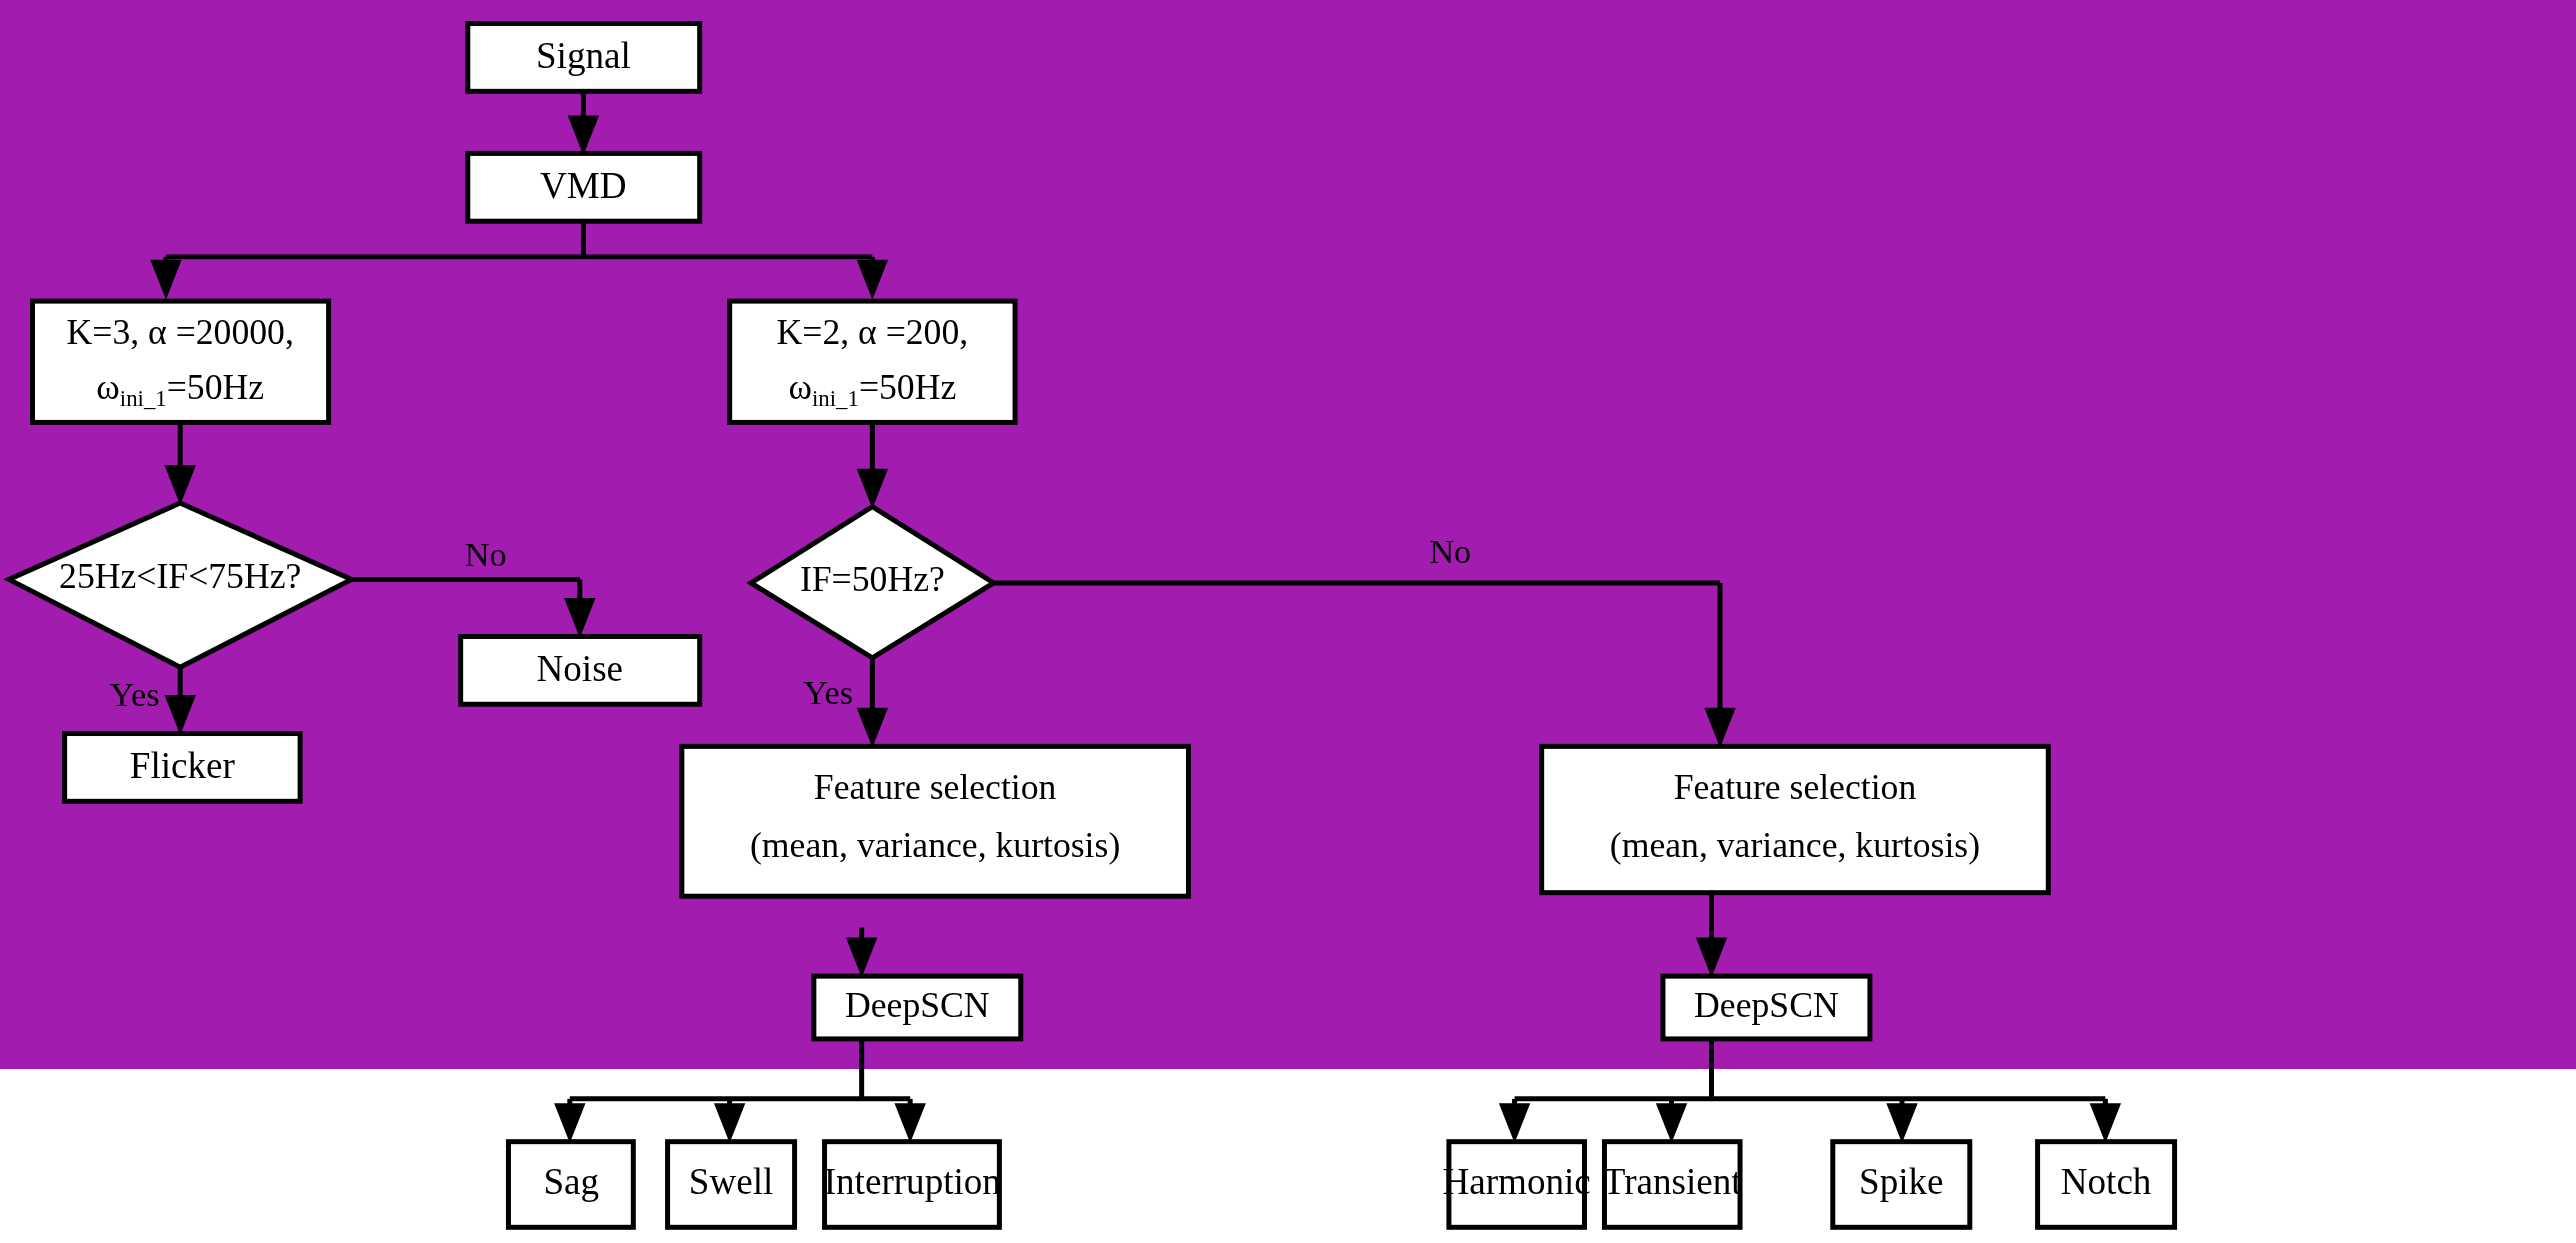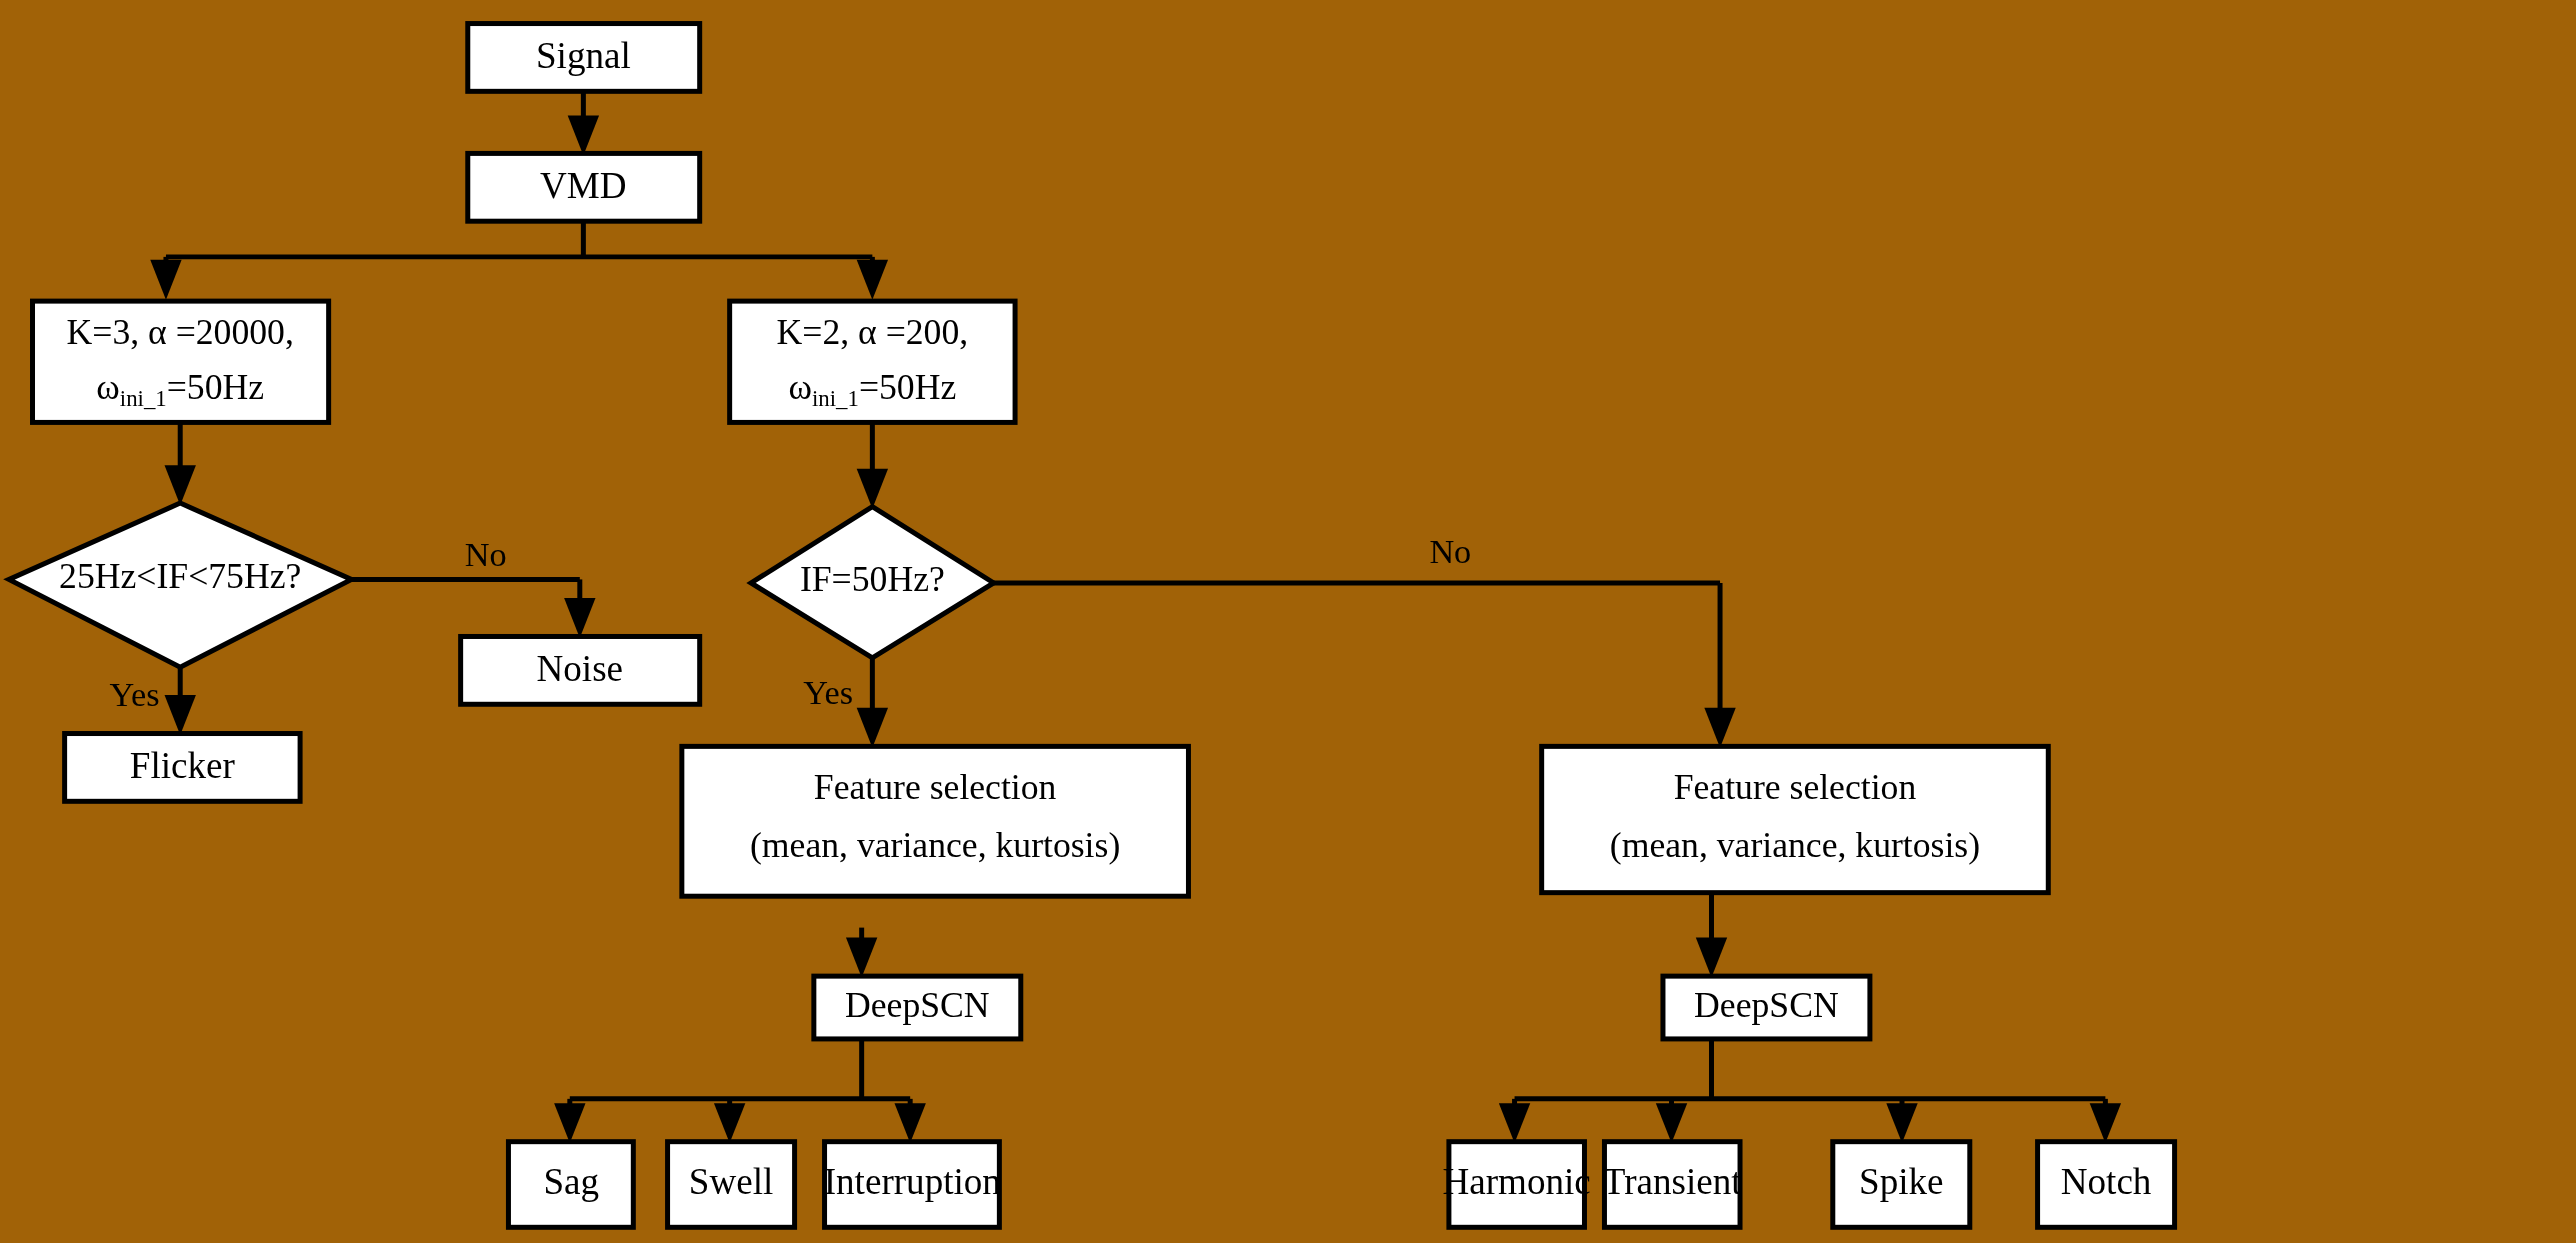--- a/index.html
+++ b/index.html
@@ -9,22 +9,22 @@
   }
   body {
     width: 2576px;
     height: 1243px;
     font-family: "Liberation Serif", "DejaVu Serif", serif;
     overflow: hidden;
   }
   #flowchart-root {
     position: relative;
     width: 2576px;
-    height: 1243px;
-    background: #a16207;
+    height: 1069px;
+    background: #a21caf;
   }
   svg#diagram {
     display: block;
     width: 2576px;
     height: 1243px;
   }
   .node-box {
     fill: #ffffff;
     stroke: #000000;
     stroke-width: 7;

